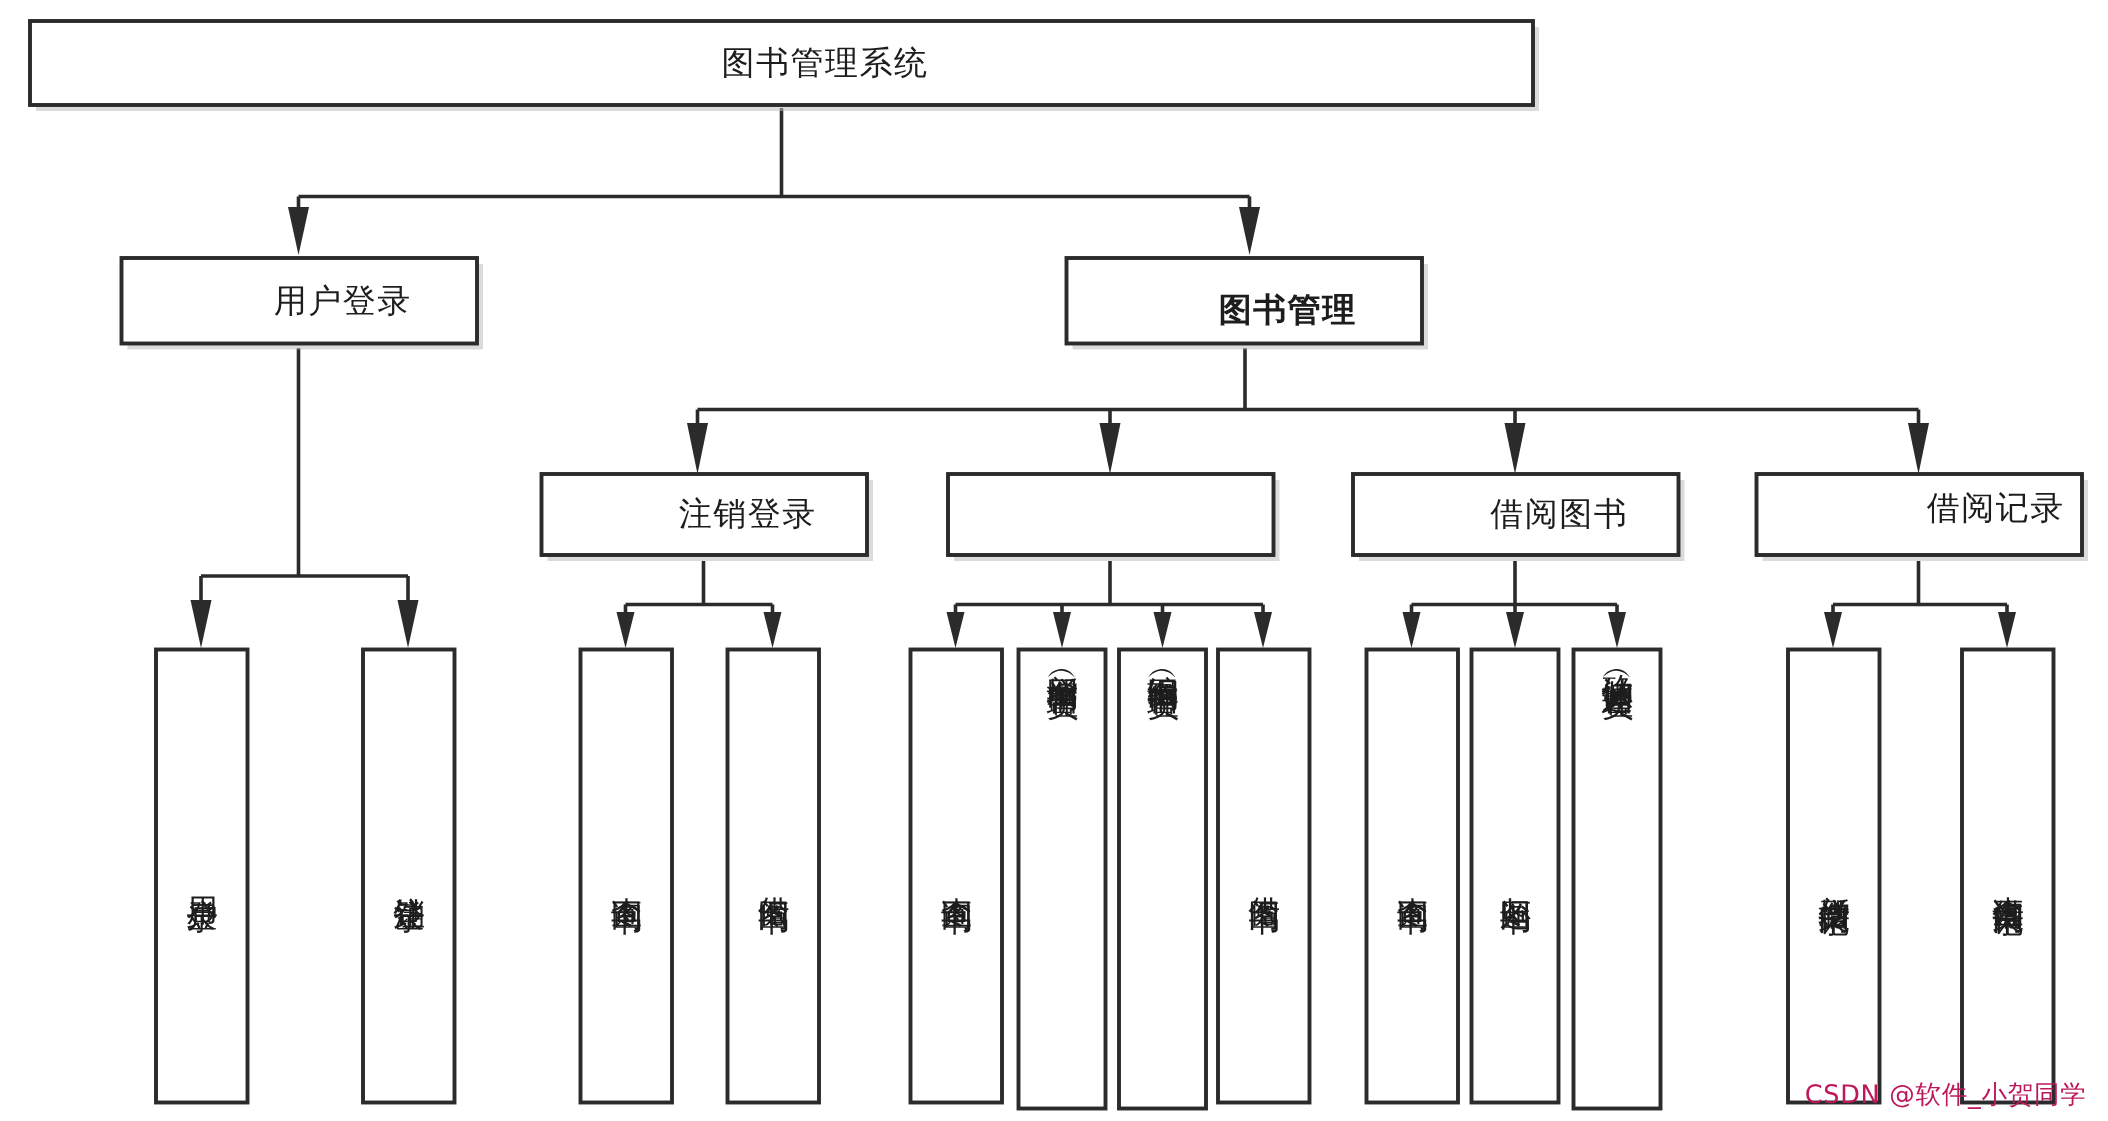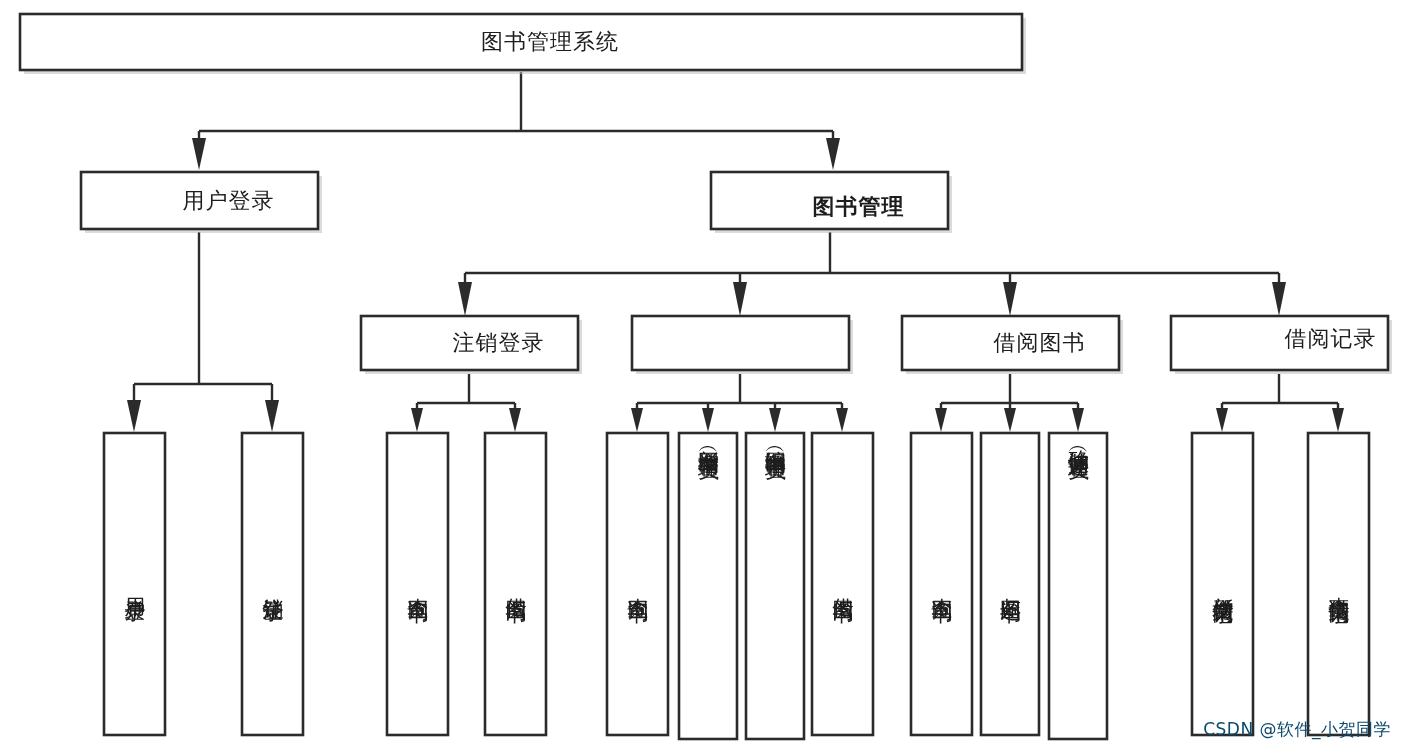--- a/index.html
+++ b/index.html
@@ -78,21 +78,21 @@
     color: #1d1d1d;
     letter-spacing: 1px;
     white-space: nowrap;
   }
   .watermark {
     position: absolute;
     right: 14px;
     bottom: 6px;
     font-family: "DejaVu Sans", "Liberation Sans", sans-serif;
     font-size: 17px;
-    color: #0c4a6e;
+    color: #be185d;
     white-space: nowrap;
     letter-spacing: 0.5px;
   }
 </style>
 </head>
 <body>
 
 <div id="diagram-root">
 
   <svg class="diagram-canvas" viewBox="0 0 1405 747" xmlns="http://www.w3.org/2000/svg">

